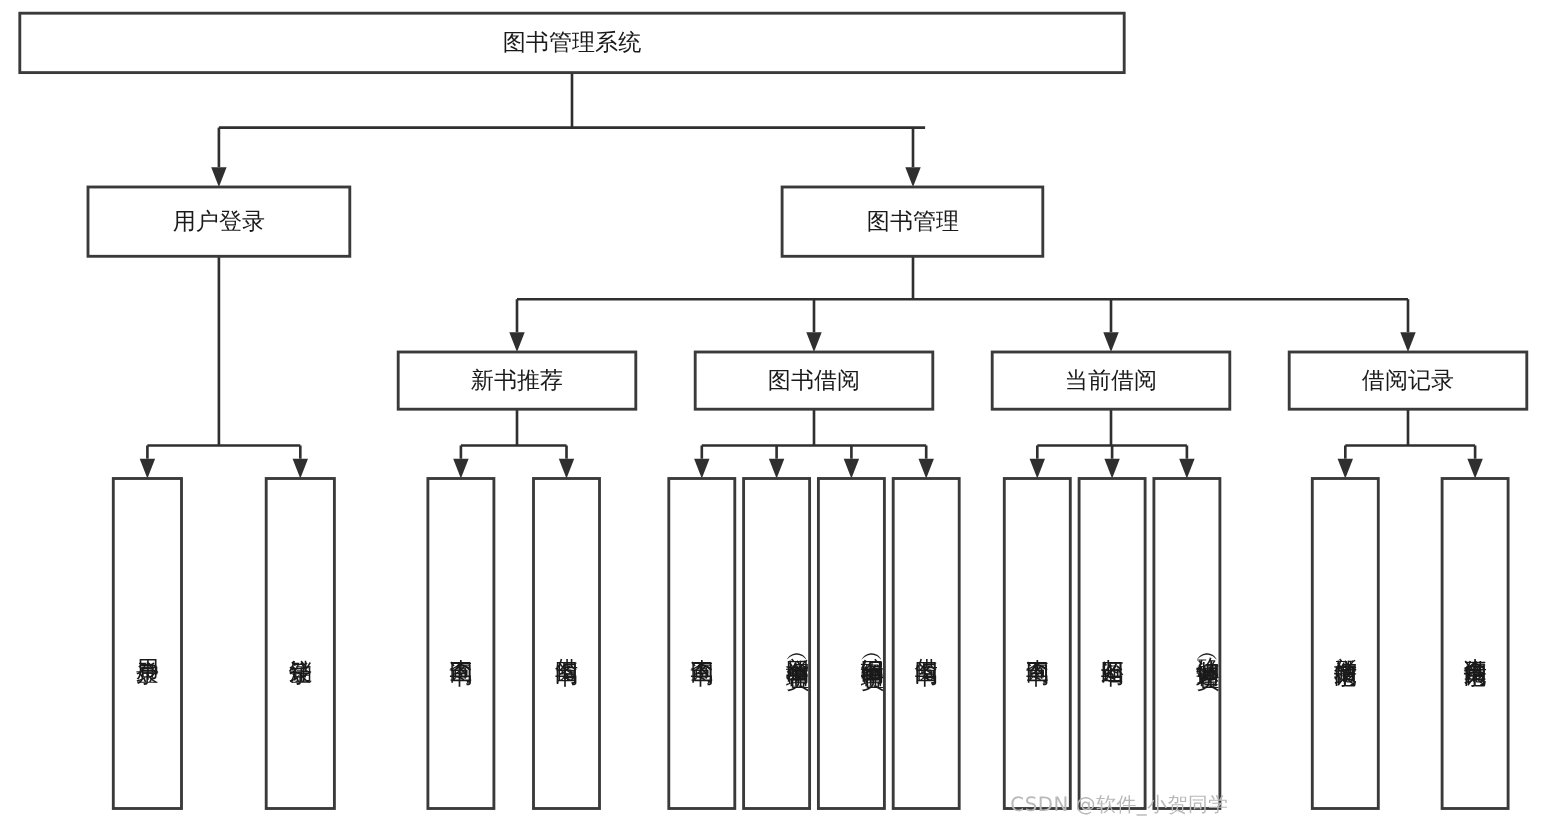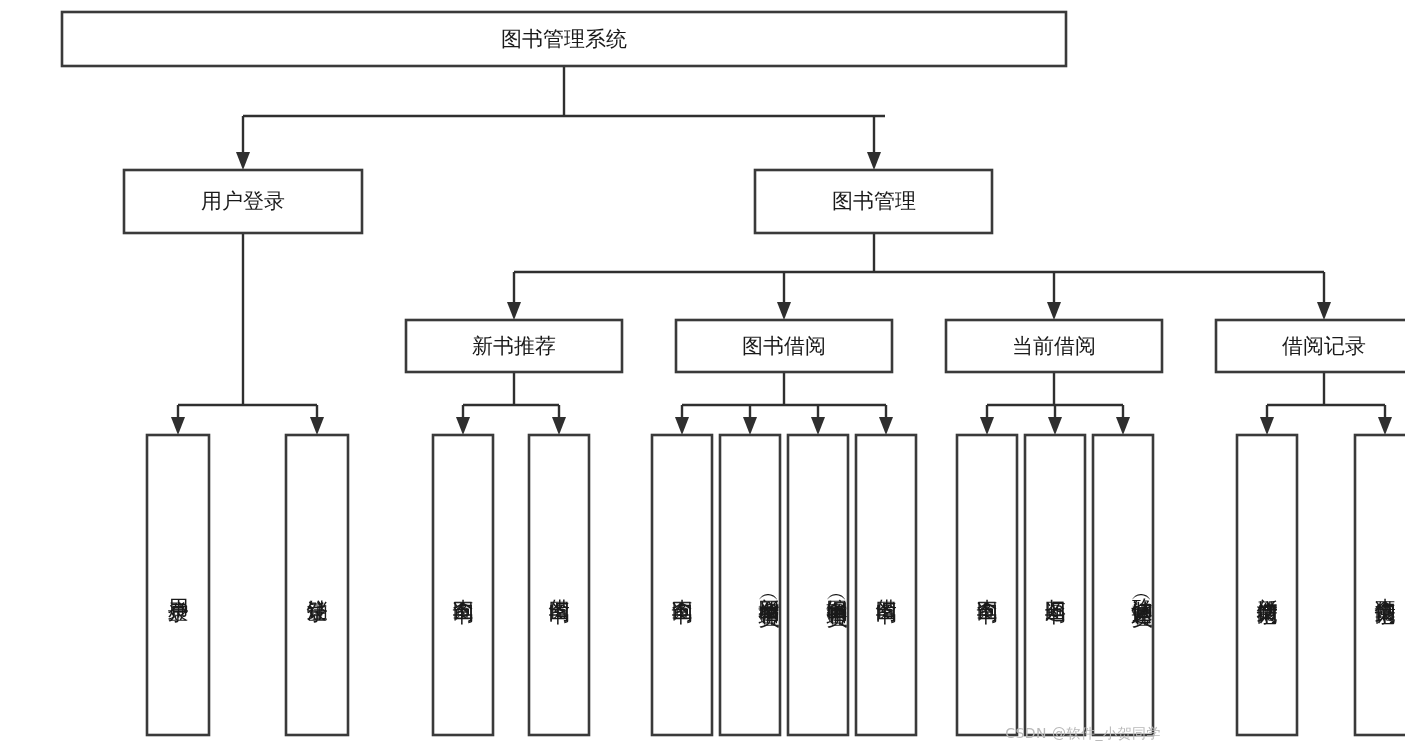--- a/index.html
+++ b/index.html
@@ -12,21 +12,20 @@
     height: 747px;
     font-family: "DejaVu Sans", "Liberation Sans", sans-serif;
     overflow: hidden;
     position: relative;
   }
   #diagram-root {
     position: relative;
     width: 1125px;
     height: 747px;
     background: #ffffff;
-    margin-left: 44px;
   }
   svg.diagram-svg {
     position: absolute;
     left: 0;
     top: 0;
     width: 1405px;
     height: 747px;
   }
   .node-box {
     fill: #ffffff;
@@ -65,21 +64,21 @@
     text-align: center;
     white-space: nowrap;
     pointer-events: none;
     user-select: none;
   }
   .watermark {
     position: absolute;
     right: 8px;
     bottom: 4px;
     font-family: "DejaVu Sans", "Liberation Sans", sans-serif;
-    font-size: 14px;
+    font-size: 18px;
     color: #b9b9b9;
     letter-spacing: 0.5px;
     white-space: nowrap;
   }
 </style>
 </head>
 <body>
 
 <div id="diagram-root">
 

